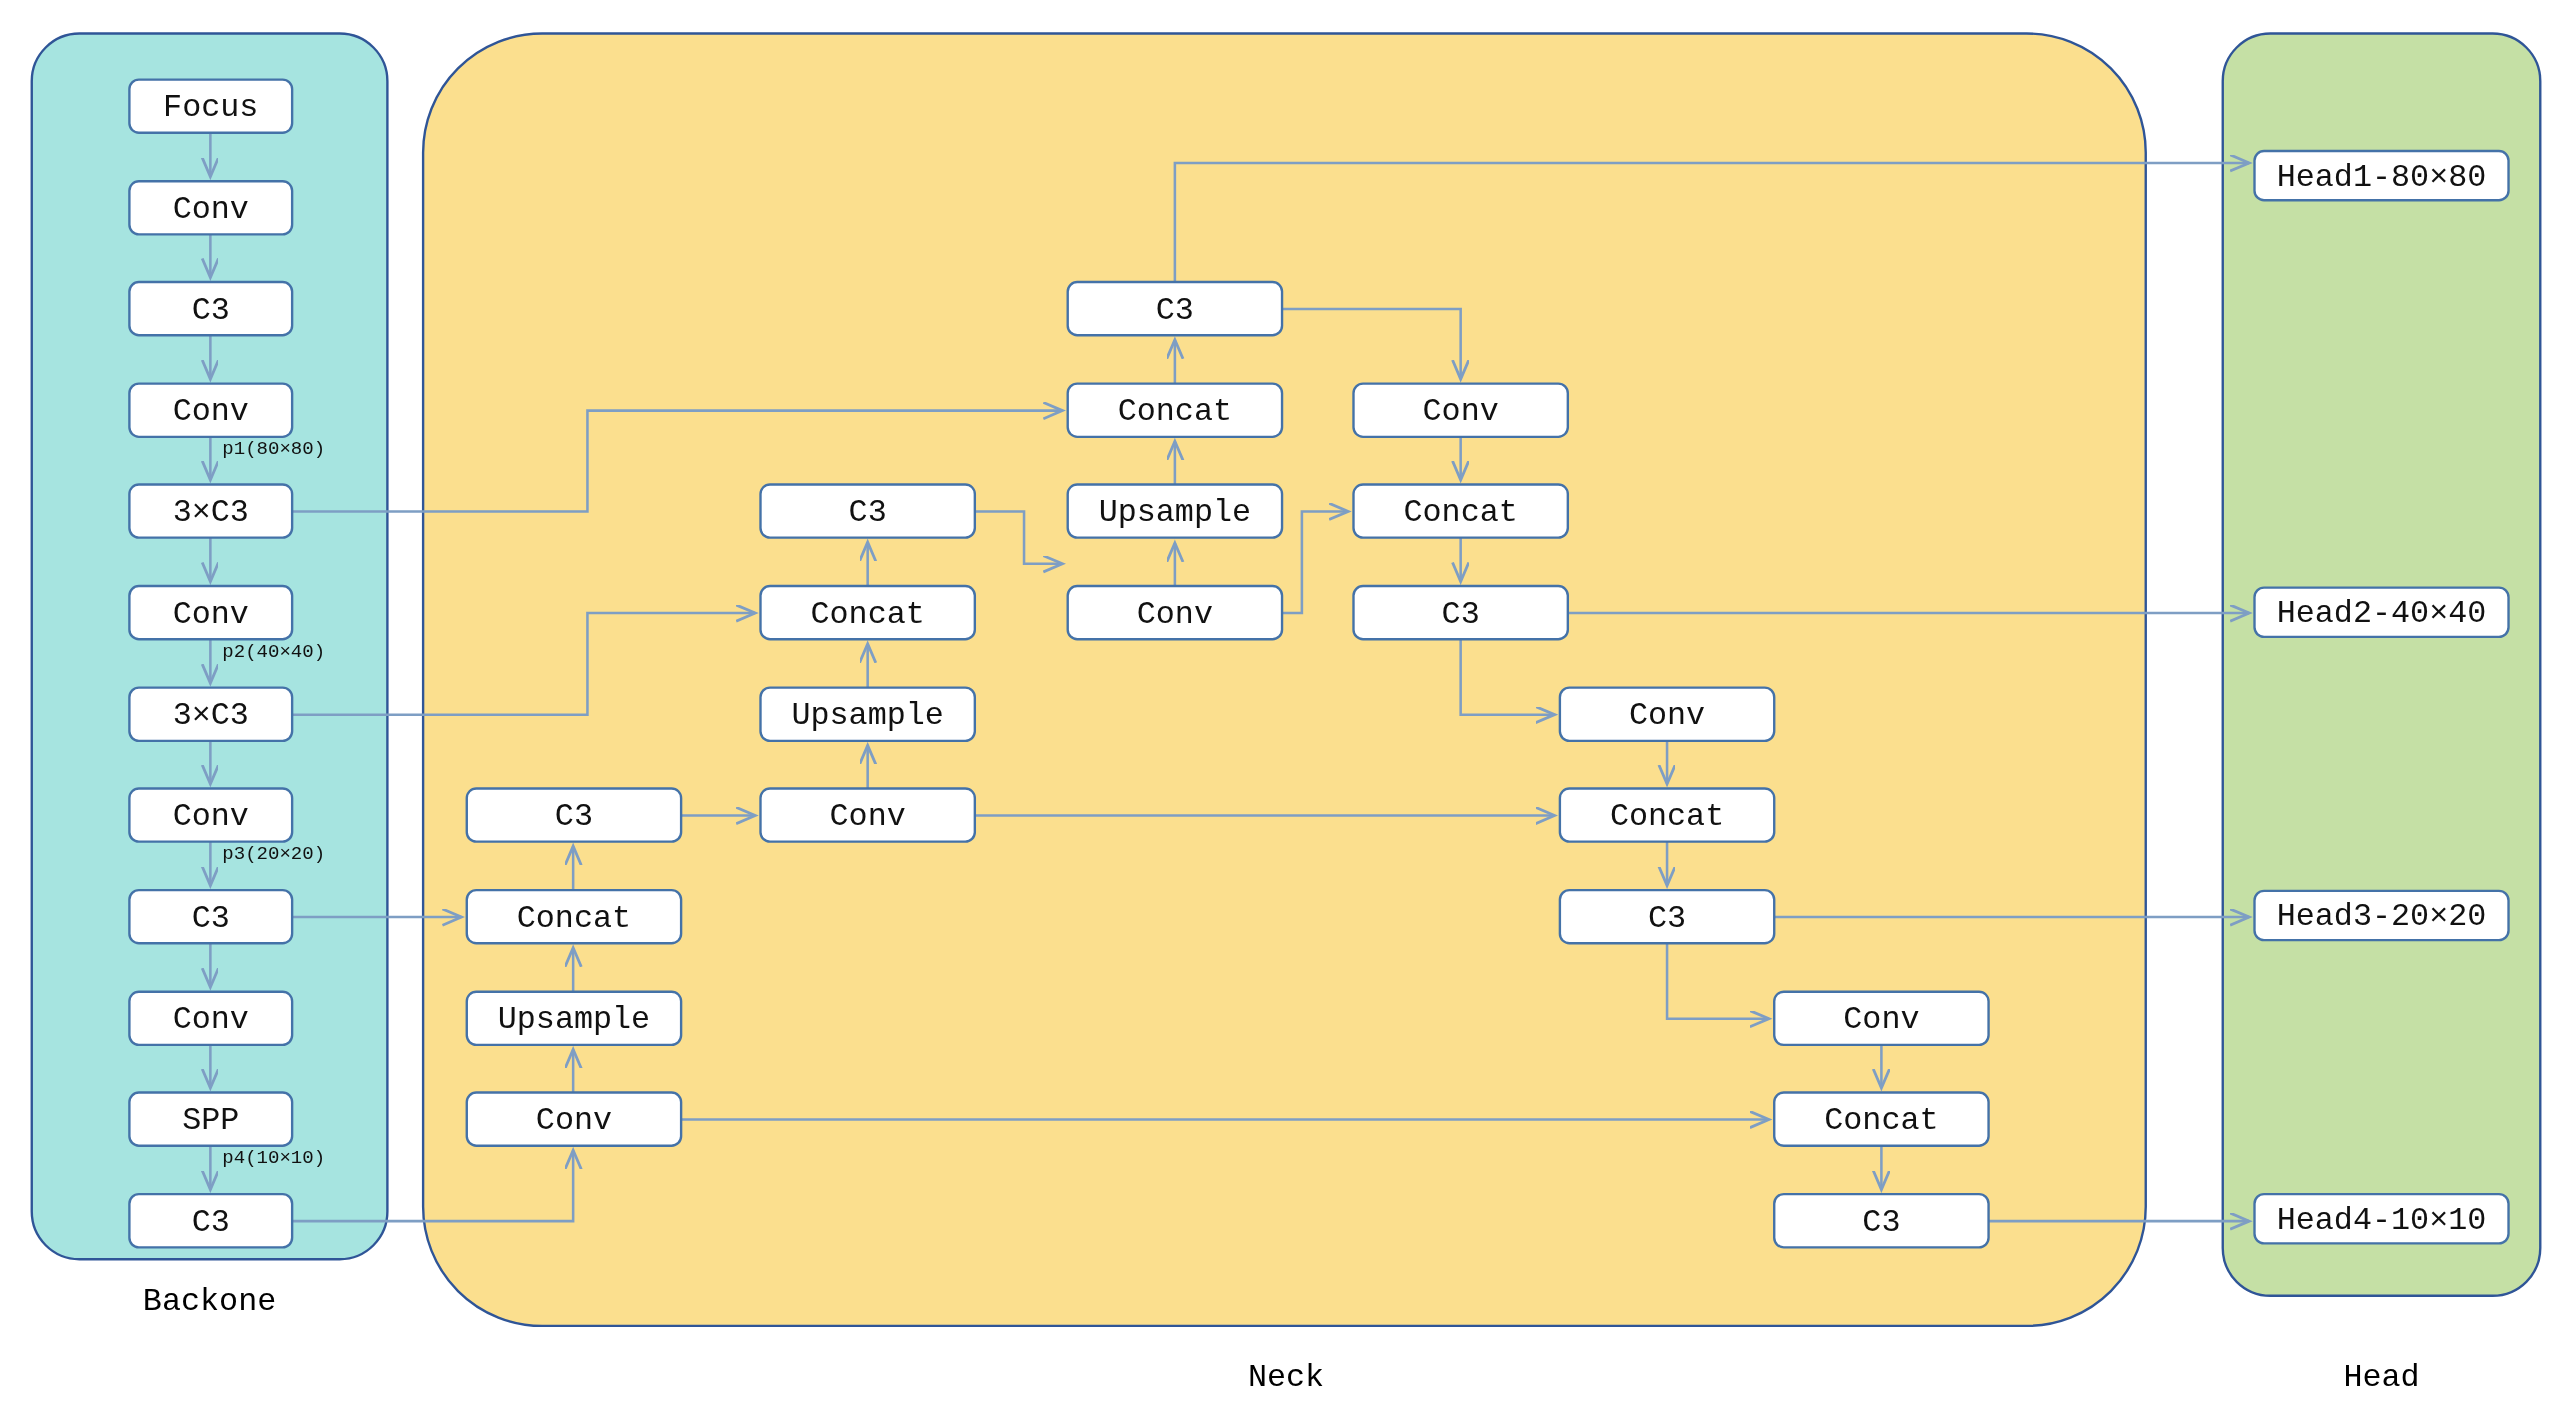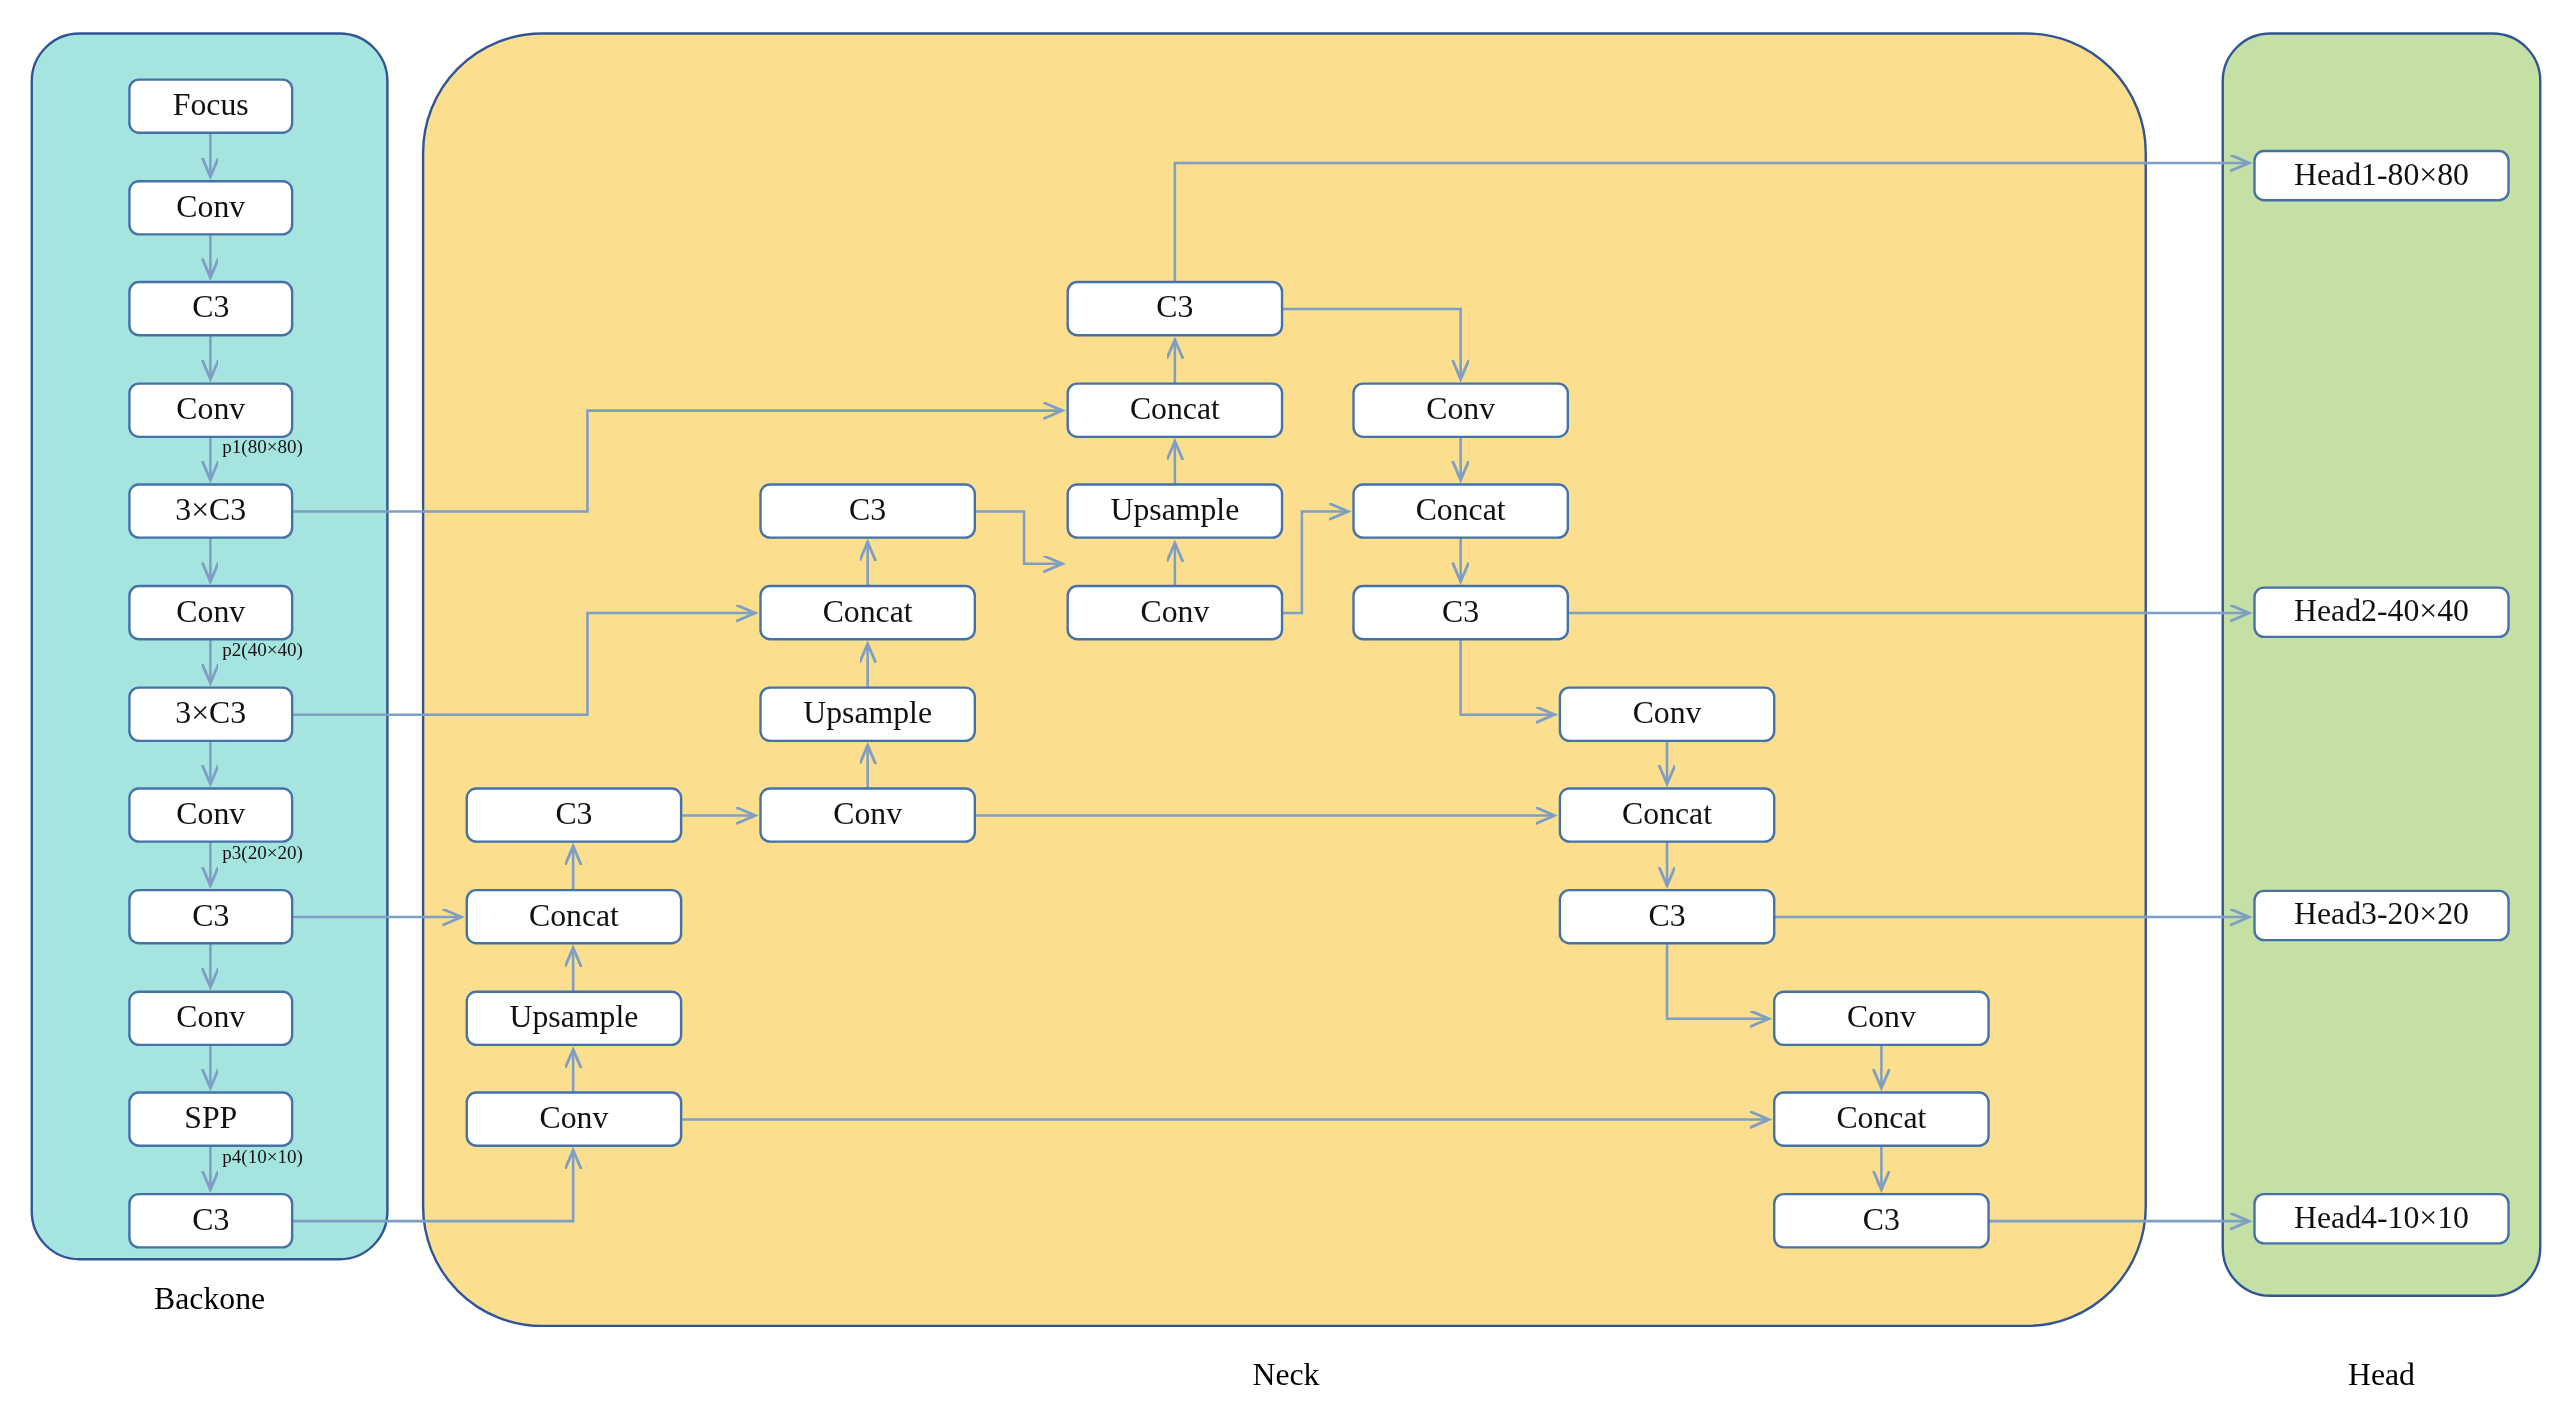--- a/index.html
+++ b/index.html
@@ -1,17 +1,17 @@
 <!DOCTYPE html>
 <html style="font-size:12.7px"><head>
 <meta charset="utf-8">
 <style>
   html,body{margin:0;padding:0;background:#ffffff;}
   #root{position:relative;width:2576px;height:1419px;background:#fff;
-        font-family:Liberation Serif, serif;overflow:hidden;}
+        font-family:Liberation Mono, monospace;overflow:hidden;}
   svg{position:absolute;left:0;top:0;width:2576px;height:1419px;}
   .panel-label{font-size:40px;fill:#000;text-anchor:middle;dominant-baseline:middle;}
   .node-label{font-size:40px;fill:#111;text-anchor:middle;dominant-baseline:middle;}
   .tag-label{font-size:24px;fill:#111;text-anchor:start;dominant-baseline:middle;}
   .nodebox{fill:#ffffff;stroke:#4472a8;stroke-width:3;}
   .edge{fill:none;stroke:#7e9ec4;stroke-width:3.2;}
 </style>
 </head>
 <body>
 

